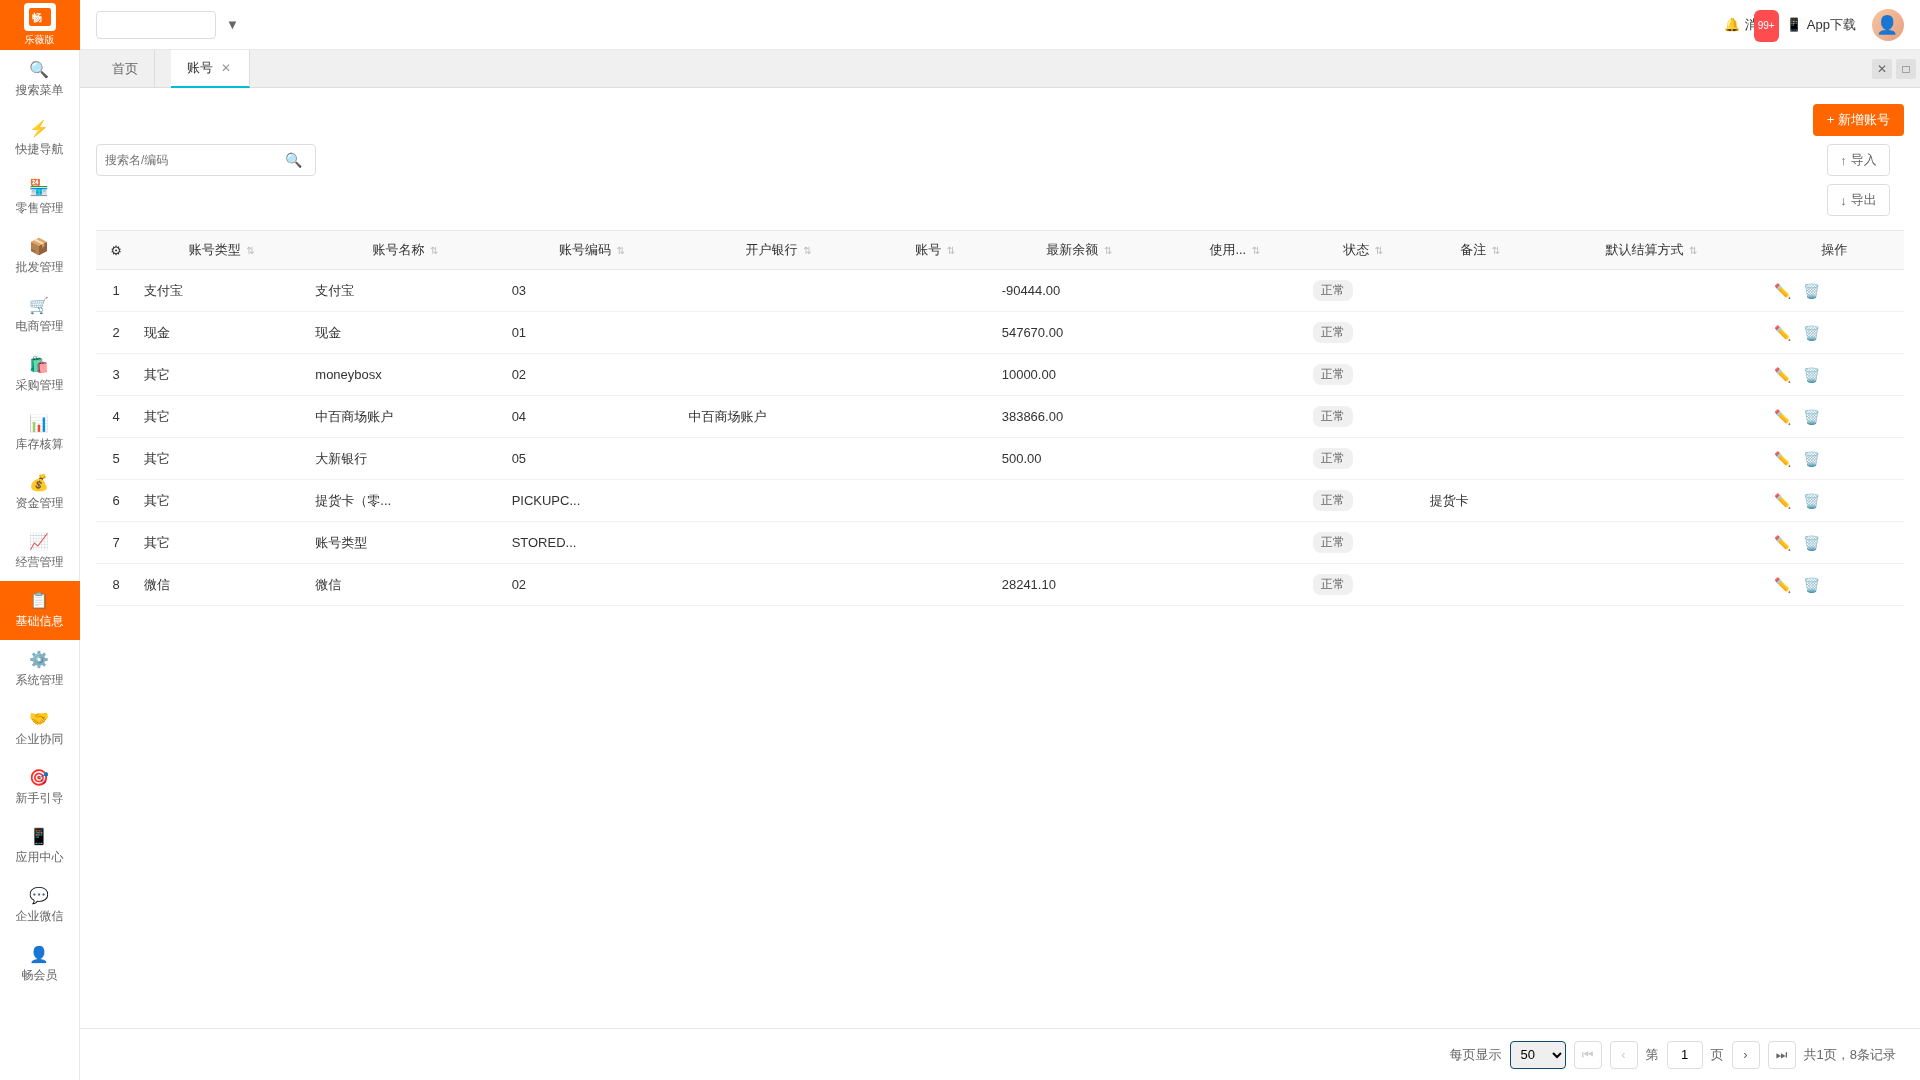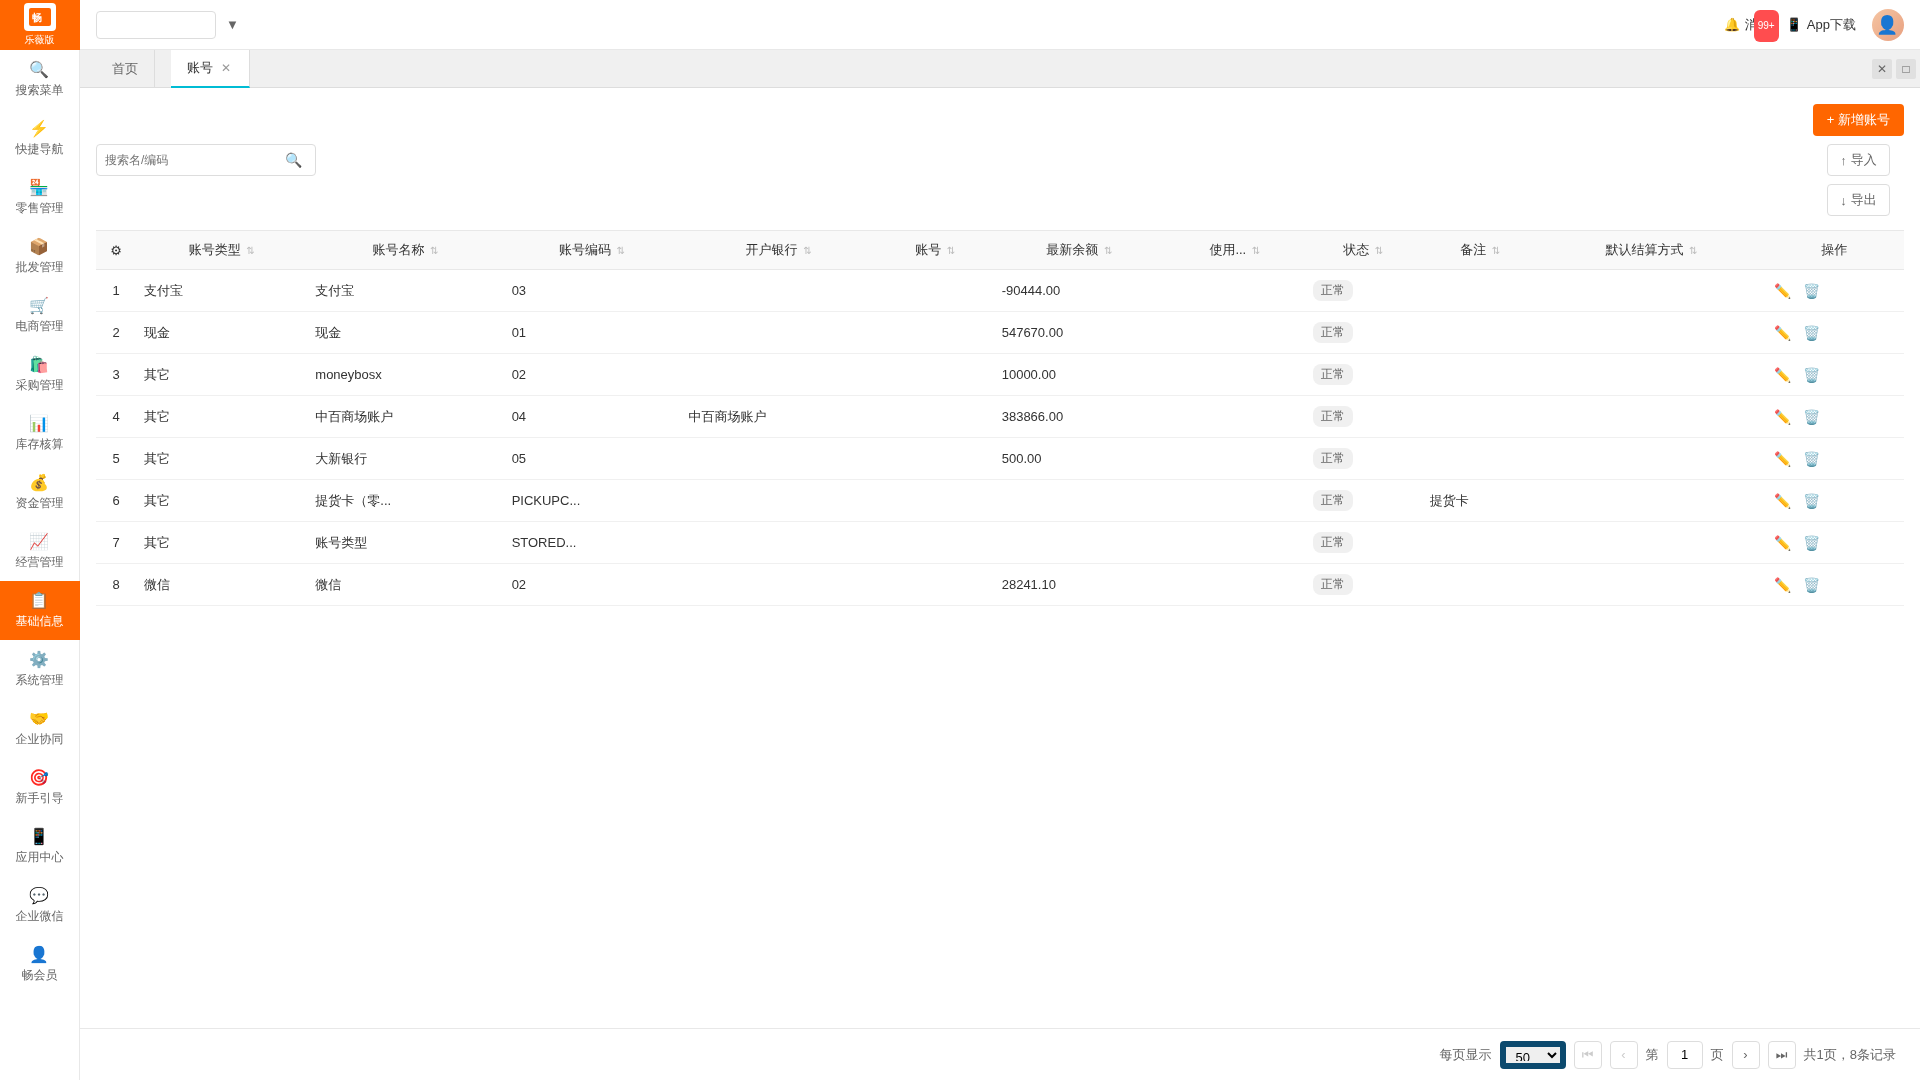--- a/index.html
+++ b/index.html
@@ -265,21 +265,21 @@
       border-top: 1px solid #e8e8e8;
       display: flex;
       align-items: center;
       justify-content: flex-end;
       padding: 0 24px;
       gap: 8px;
       font-size: 13px;
       color: #666;
     }
     .page-size-select {
-      border: 6px solid #0c4a6e;
+      border: 1px solid #0c4a6e;
       border-radius: 4px;
       padding: 2px 6px;
       height: 28px;
       font-size: 13px;
       cursor: pointer;
     }
     .page-btn {
       width: 28px;
       height: 28px;
       border: 1px solid #ddd;

